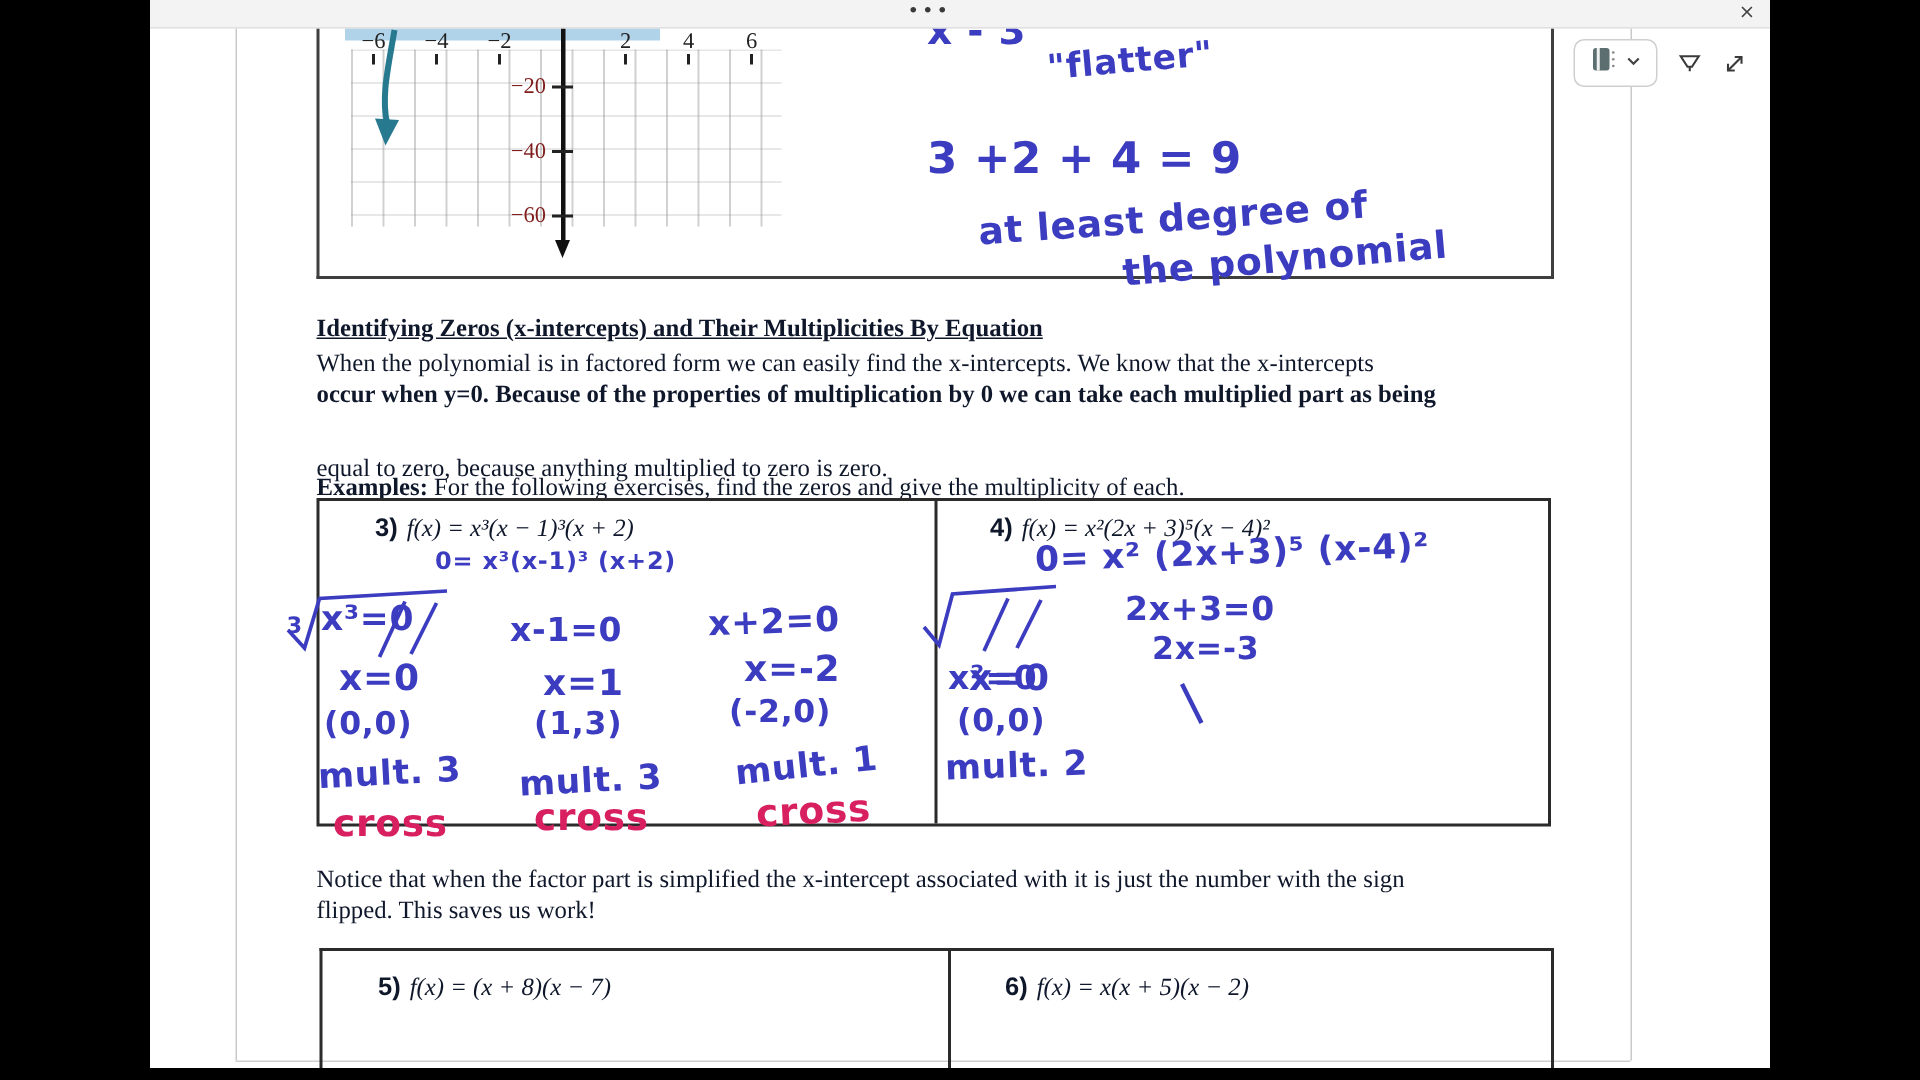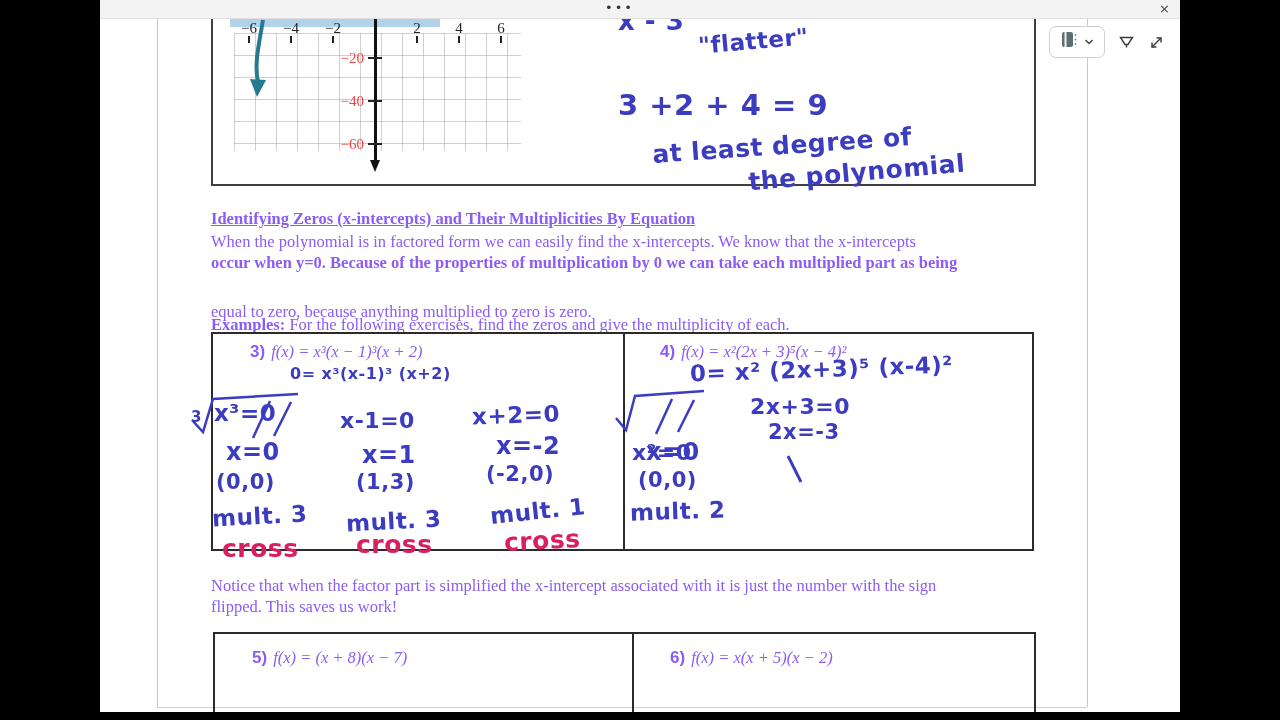--- a/index.html
+++ b/index.html
@@ -24,25 +24,25 @@
              border-bottom:2px solid #3f3f3f;background:#fff;}
   .grid{position:absolute;left:21px;top:15px;width:287px;height:118px;
         background-image:linear-gradient(to right,rgba(150,150,150,.45) 1px,transparent 1px),
                          linear-gradient(to bottom,rgba(150,150,150,.45) 1px,transparent 1px);
         background-size:21px 22px;}
   .yaxis{position:absolute;left:161px;top:0px;width:2.5px;height:144px;background:#111;}
   .yaxis-arrow{position:absolute;left:157px;top:142px;width:0;height:0;
         border-left:5px solid transparent;border-right:5px solid transparent;border-top:12px solid #111;}
   .xtick-label{position:absolute;top:2px;width:26px;text-align:center;font-size:15px;color:#222;}
   .xtick{position:absolute;top:18px;width:2px;height:7px;background:#222;}
-  .ytick-label{position:absolute;width:34px;text-align:right;font-size:15px;color:#ef4444;}
+  .ytick-label{position:absolute;width:34px;text-align:right;font-size:15px;color:#7f1d1d;}
   .ytick{position:absolute;width:14px;height:2px;background:#222;left:155px;}
   .highlight{position:absolute;left:17px;top:-1px;width:210px;height:10px;background:#a8cee8;opacity:.9;}
   
-  .doc-text{position:absolute;color:#8b5cf6;font-size:16.5px;line-height:21px;}
+  .doc-text{position:absolute;color:#0f172a;font-size:16.5px;line-height:21px;}
   .heading{font-weight:bold;text-decoration:underline;}
   .bold{font-weight:bold;}
   .math{font-style:italic;}
   .prob-label{font-family:"Liberation Sans",sans-serif;font-weight:bold;font-style:normal;
               font-size:17px;margin-right:6px;}
   
   .ex-table{position:absolute;border:2px solid #2b2b2b;background:transparent;}
   .ex-div{position:absolute;top:0;bottom:0;width:1.5px;background:#2b2b2b;}
   
   .hw{position:absolute;font-family:"DejaVu Sans",sans-serif;font-weight:600;

